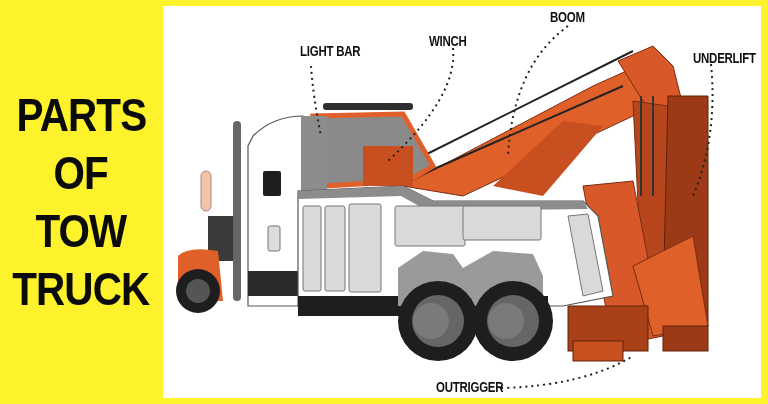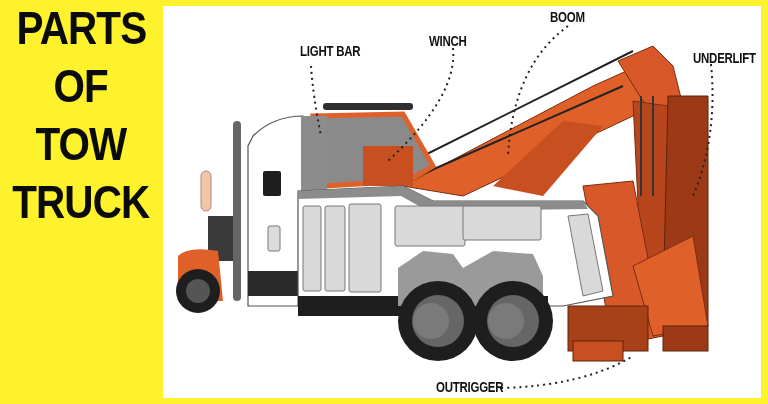--- a/index.html
+++ b/index.html
@@ -4,21 +4,21 @@
 <style>
   html, body { margin:0; padding:0; }
   body {
     width:768px; height:404px; overflow:hidden;
     background:#fdf22c;
     position:relative;
     font-family: "Liberation Sans", sans-serif;
   }
   .title-panel {
     position:absolute; left:0; top:0; width:162px; height:404px;
-    display:flex; flex-direction:column; align-items:center; 
+    display:flex; flex-direction:column; align-items:center; justify-content:center;
     gap:2px;
   }
   .title-line {
     font-family: "Liberation Sans", sans-serif;
     font-weight:bold;
     font-size:47px;
     line-height:56px;
     color:#0b0b0b;
     letter-spacing:-1px;
     transform:scaleX(0.86);

